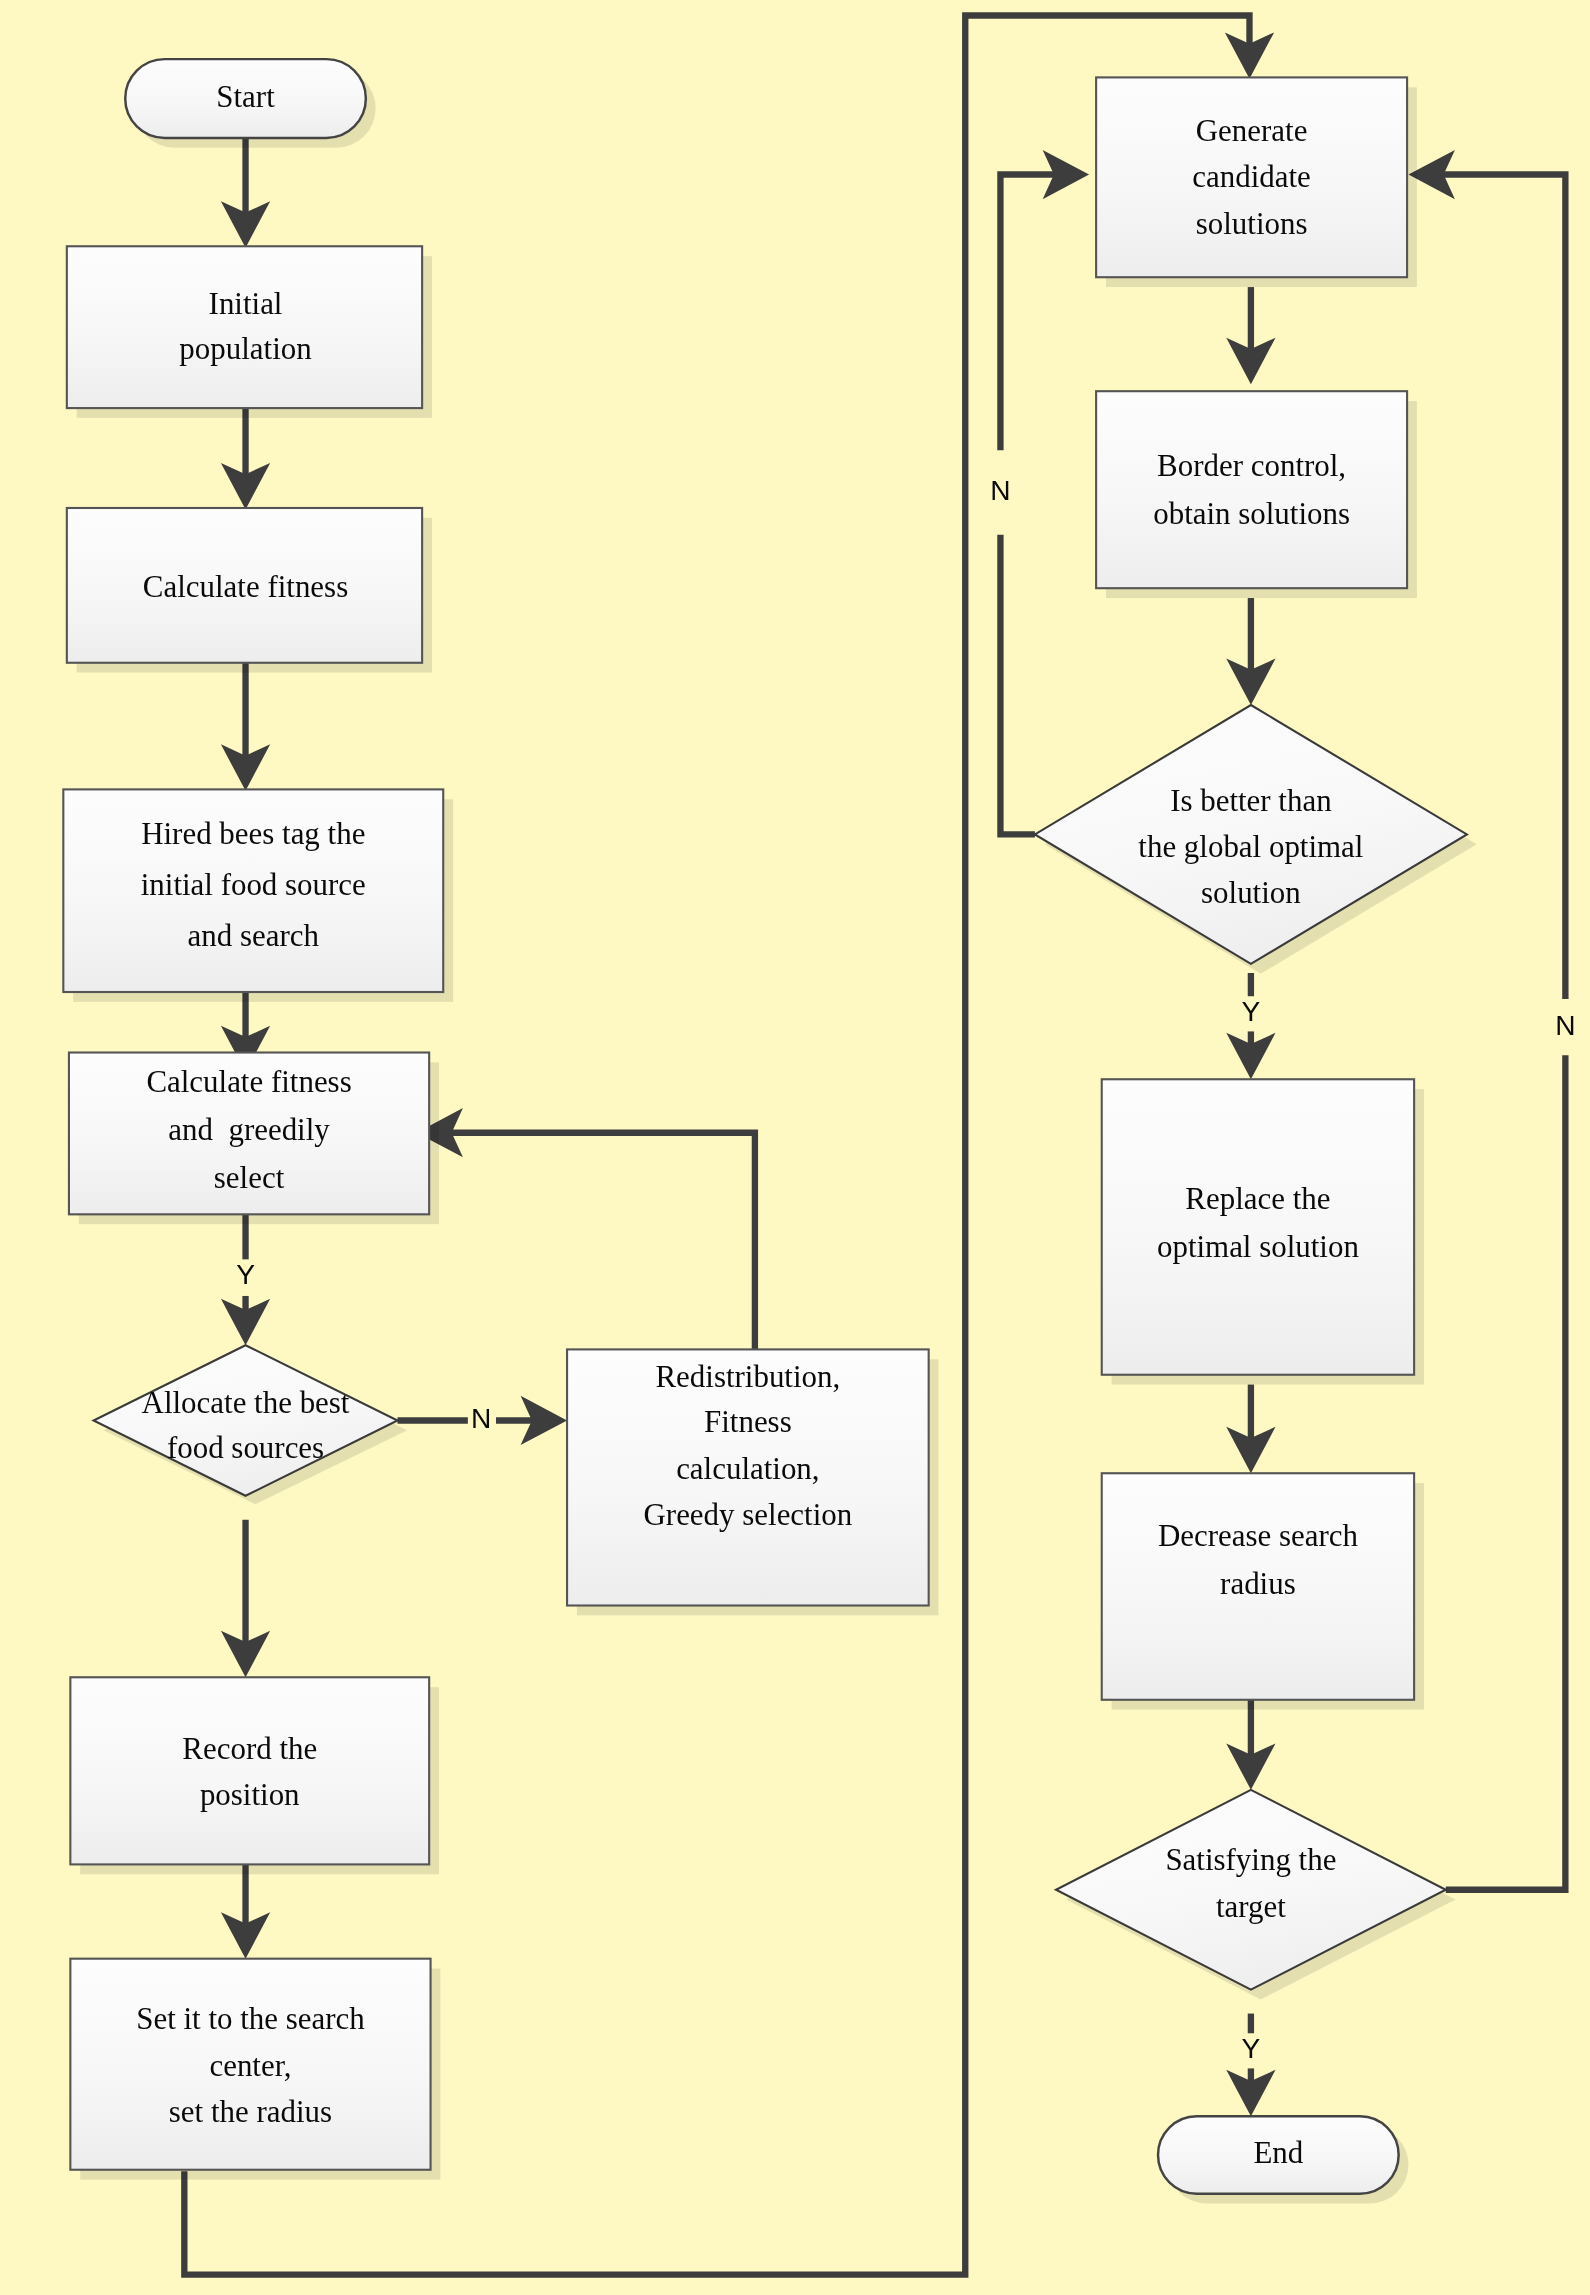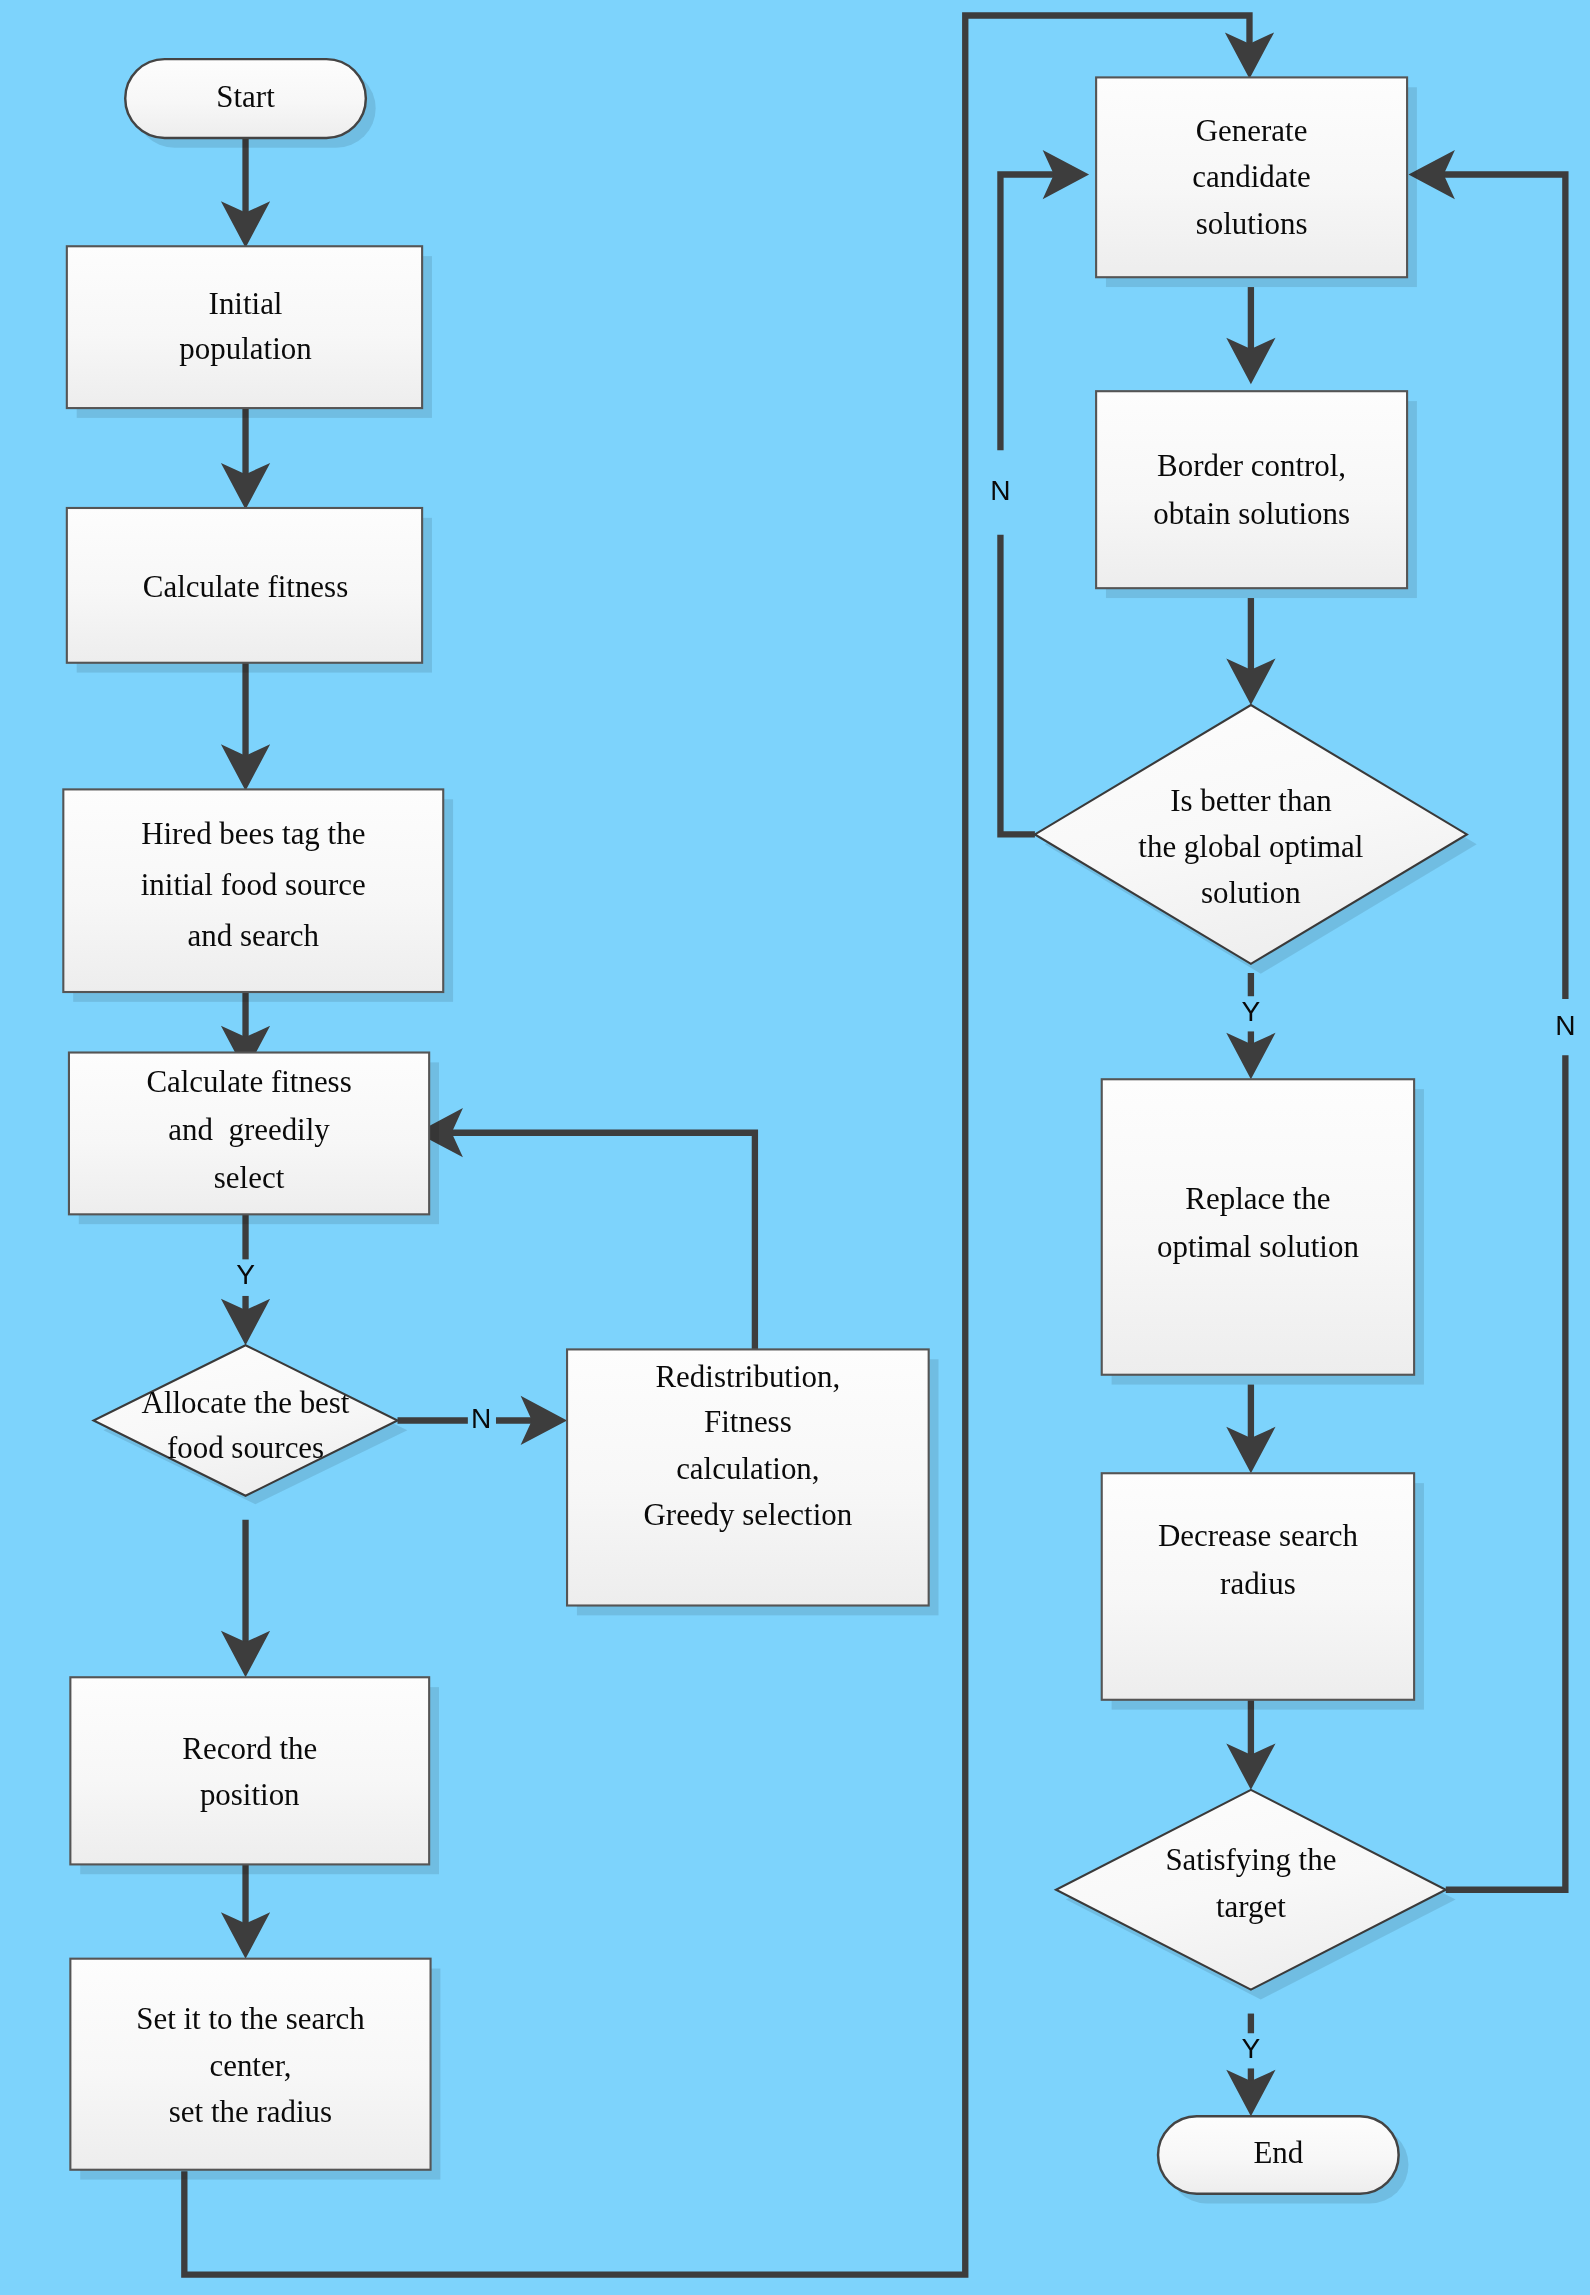--- a/index.html
+++ b/index.html
@@ -7,21 +7,21 @@
     padding: 0;
     background: #ffffff;
   }
   body {
     font-family: "Liberation Serif", "DejaVu Serif", serif;
   }
   #flowchart-root {
     position: relative;
     width: 1590px;
     height: 2295px;
-    background: #7dd3fc;
+    background: #fef9c3;
     overflow: hidden;
   }
   svg.chart-canvas {
     position: absolute;
     inset: 0;
     width: 1590px;
     height: 2295px;
     display: block;
   }
   .node-label {

